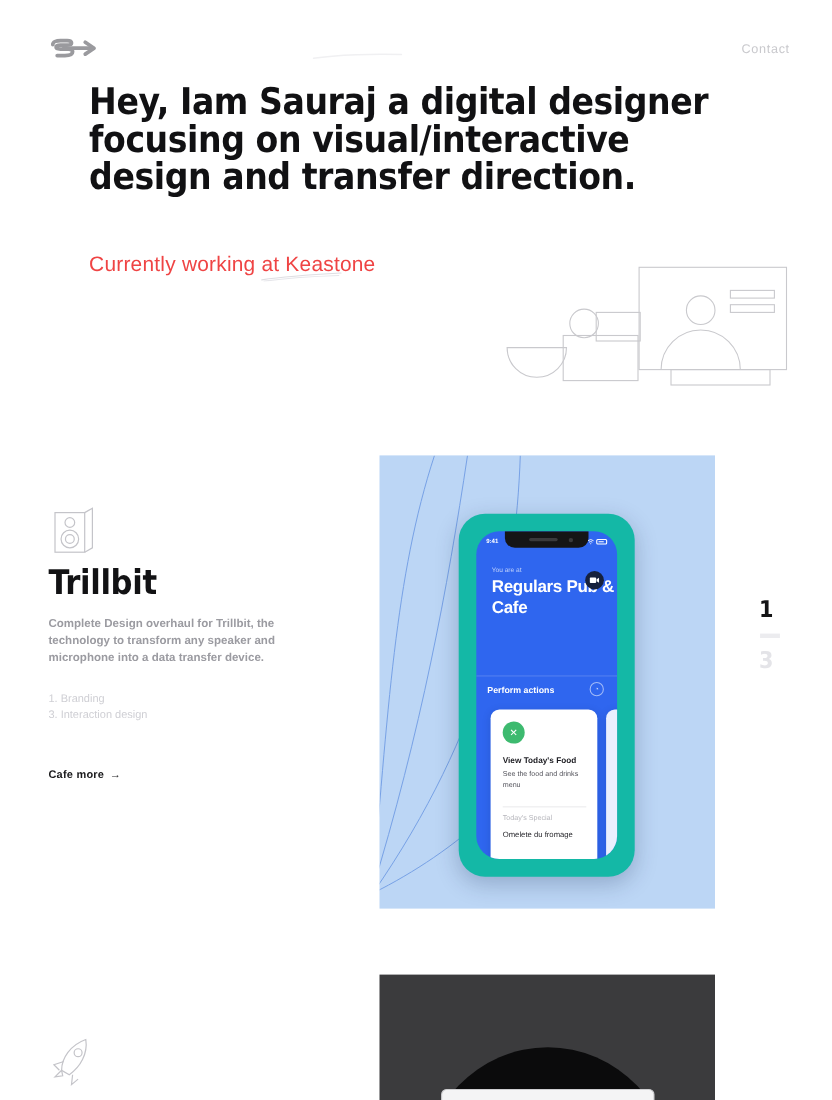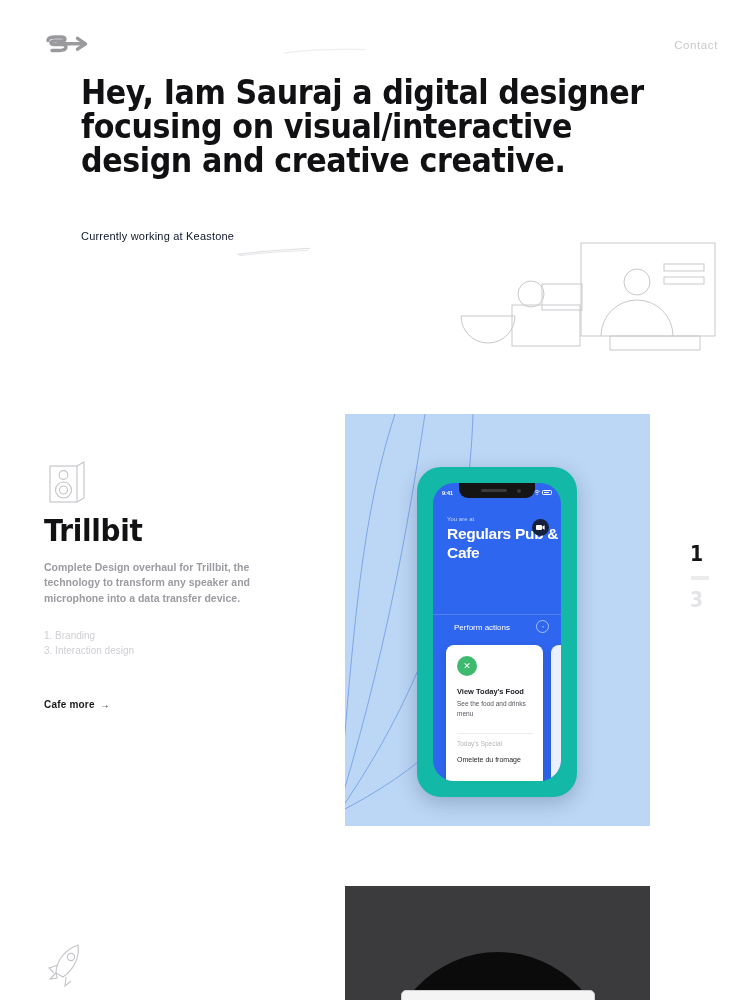--- a/index.html
+++ b/index.html
@@ -32,21 +32,21 @@
   
   .hero-title {
     position: absolute; left: 81px; top: 76px; width: 600px;
     font-size: 33.5px; line-height: 34px; font-weight: 800;
     letter-spacing: -0.4px; color: #111113;
     font-family: "DejaVu Sans", sans-serif;
     font-stretch: condensed;
   }
   .hero-sub {
     position: absolute; left: 81px; top: 230px;
-    font-size: 11px; color: #0f172a; font-weight: 500; letter-spacing: .2px;
+    font-size: 19px; color: #ef4444; font-weight: 500; letter-spacing: .2px;
   }
   .hero-sub-underline { position: absolute; left: 236px; top: 246px; width: 76px; height: 10px; }
 
   .hero-illustration { position: absolute; left: 455px; top: 238px; width: 265px; height: 115px; }
 
   
   .proj-icon { position: absolute; left: 44px; top: 458px; width: 46px; height: 50px; }
   .proj-title {
     position: absolute; left: 44px; top: 512px;
     font-size: 31px; font-weight: 800; letter-spacing: -0.3px; color: #121214;
@@ -135,21 +135,21 @@
     background: rgba(255,255,255,.14); border-radius: 6px; overflow: hidden;
   }
   .p-card-glow {
     position: absolute; right: -14px; bottom: -18px; width: 56px; height: 40px;
     background: rgba(255,255,255,.1); border-radius: 50%;
   }
   .p-card-t { position: absolute; left: 10px; top: 8px; font-size: 8.5px; color: #fff; font-weight: 600; }
   .p-card-s { position: absolute; left: 10px; top: 20px; font-size: 5px; color: #bcccf7; font-weight: 500; }
   .p-card-ico { position: absolute; right: 9px; top: 11px; font-size: 8px; color: #dce6ff; }
   .p-divider { position: absolute; left: 0; top: 131px; width: 100%; height: 1px; background: rgba(255,255,255,.17); }
-  .p-perform { position: absolute; left: 21px; top: 140px; font-size: 8px; color: #fff; font-weight: 400; }
+  .p-perform { position: absolute; left: 10px; top: 140px; font-size: 8px; color: #fff; font-weight: 700; }
   .p-perform-ico {
     position: absolute; right: 12px; top: 137px; width: 13px; height: 13px;
     border: 1px solid rgba(255,255,255,.55); border-radius: 50%;
     display: flex; align-items: center; justify-content: center;
     font-size: 6px; color: rgba(255,255,255,.8);
   }
 
   .p-tile {
     position: absolute; top: 162px; background: #fff; border-radius: 8px;
     box-shadow: 0 2px 8px rgba(10,30,70,.14); overflow: hidden;
@@ -224,21 +224,21 @@
       </svg>
     </div>
 
     <svg class="nav-squiggle" viewBox="0 0 82 6">
       <path d="M1 5 C22 1.6 58 .8 81 1.6" stroke="#f0f0f2" stroke-width="1.4" fill="none" stroke-linecap="round"></path>
     </svg>
 
     <a class="contact-link" href="#">Contact</a>
   </div>
 
-  <h1 class="hero-title">Hey, Iam Sauraj a digital designer focusing on visual/interactive design and creative creative.</h1>
+  <h1 class="hero-title">Hey, Iam Sauraj a digital designer focusing on visual/interactive design and transfer direction.</h1>
   <div class="hero-sub">Currently working at Keastone</div>
   <svg class="hero-sub-underline" viewBox="0 0 76 10">
     <path d="M2 8.4 C22 5.4 52 3.4 74 2.2" stroke="#dedee2" stroke-width="1.1" fill="none" stroke-linecap="round"></path>
     <path d="M4 9.6 C24 7 54 5 72 4.4" stroke="#e6e6ea" stroke-width="1" fill="none" stroke-linecap="round"></path>
   </svg>
 
   <svg class="hero-illustration" viewBox="0 0 265 115">
     <g stroke="#c9c9cd" stroke-width="1" fill="none">
       <path d="M6 78 L60 78 A27 27 0 0 1 6 78 Z"></path>
       <rect x="57" y="67" width="68" height="41"></rect>

